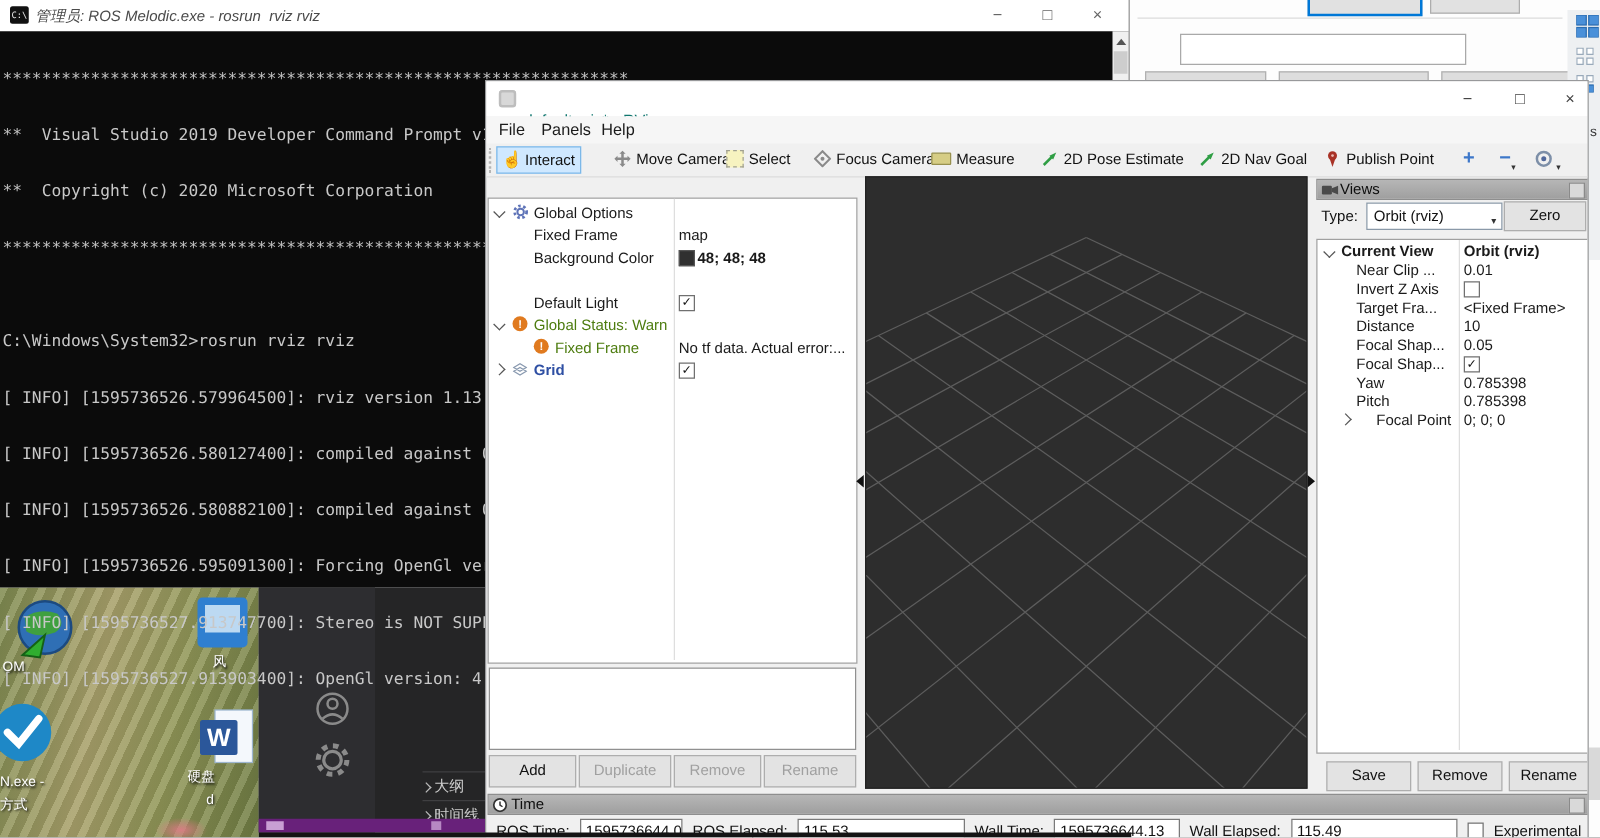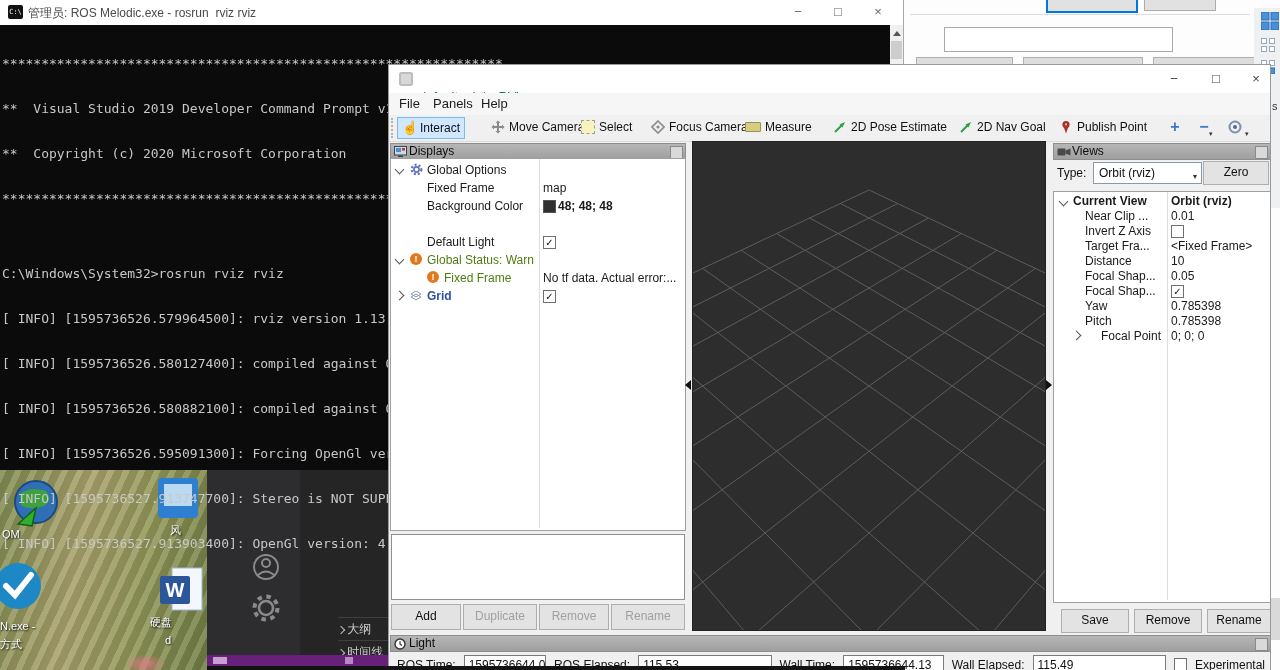--- a/index.html
+++ b/index.html
@@ -27,21 +27,21 @@
   
   #bgwin{left:903px;top:0;width:377px;height:670px;background:#fdfdfd;border-left:1px solid #a8a8a8;}
   #bgwin .panelgray{position:absolute;left:350px;top:8px;width:27px;height:200px;background:#eef0f2;}
   .dlg-btn{position:absolute;height:12px;background:#e1e1e1;border:1px solid #adadad;}
   .dlg-btn.primary{border:2px solid #0078d7;}
   .dlg-input{position:absolute;background:#fff;border:1px solid #a9a9a9;}
   .dlg-low{position:absolute;height:22px;background:#ddd;border:1px solid #b0b0b0;}
   
   #console{left:0;top:0;width:903px;height:470px;background:#0b0b0b;}
   #console-titlebar{position:absolute;left:0;top:0;width:903px;height:25px;background:#fff;}
-  #console-title{position:absolute;left:28px;top:5px;font-size:12px;color:#4a4a4a;white-space:pre;}
+  #console-title{position:absolute;left:28px;top:5px;font-size:12px;color:#4a4a4a;white-space:pre;font-style:italic;}
   .cmdicon{position:absolute;left:8px;top:5px;width:15px;height:14px;background:#111;border-radius:2px;
     color:#eee;font-size:7px;line-height:14px;text-align:center;font-family:"DejaVu Sans Mono",monospace;}
   .cons-btn{position:absolute;top:0;width:40px;height:25px;text-align:center;line-height:24px;font-size:13px;color:#666;}
   #console-body{position:absolute;left:2px;top:26px;width:888px;
     font-family:"DejaVu Sans Mono",monospace;font-size:13px;line-height:15px;color:#c8c8c8;white-space:pre;}
   #console-scroll{position:absolute;left:890px;top:25px;width:13px;height:445px;background:#f0f0f0;}
   #console-scroll .up{position:absolute;left:3px;top:6px;width:0;height:0;
     border-left:4px solid transparent;border-right:4px solid transparent;border-bottom:5px solid #555;}
   #console-scroll .thumb{position:absolute;left:1px;top:16px;width:11px;height:18px;background:#cdcdcd;}
   
@@ -301,30 +301,20 @@
       <div class="tb-extra" style="left:776px;width:20px;">+</div>
       <div class="tb-extra" style="left:806px;width:18px;">−</div>
       <span class="tb-caret" style="left:820px;top:15px;">▾</span>
       <svg width="16" height="16" style="position:absolute;left:838px;top:4px;">
         <circle cx="8" cy="8" r="5.5" fill="none" stroke="#7d8fa8" stroke-width="2"></circle>
         <circle cx="8" cy="8" r="2" fill="#51689b"></circle>
       </svg>
       <span class="tb-caret" style="left:856px;top:15px;">▾</span>
     </div>
 
-    <div class="panel-header" style="left:1px;top:78px;width:294px;">
-      <svg class="ph-icon" width="13" height="11">
-        <rect x="0.5" y="0.5" width="12" height="8.5" fill="#cfd8dc" stroke="#37474f"></rect>
-        <rect x="2" y="2" width="5" height="4" fill="#4a90d9"></rect>
-          <rect x="8" y="2" width="3" height="2.5" fill="#c0392b"></rect>
-        <rect x="4" y="9.5" width="5" height="1.5" fill="#37474f"></rect>
-      </svg>
-      <span class="ph-label">Displays</span>
-      <span class="float-btn"></span>
-    </div>
     <div class="tree-area" style="left:1px;top:93px;width:294px;height:371px;">
       <div class="vsplit" style="left:148px;top:0;height:369px;"></div>
 
       <div class="drow" style="top:2px;">
         <span class="chev down" style="position:absolute;left:5px;top:5px;"></span>
         <svg width="13" height="13" style="position:absolute;left:19px;top:2px;">
           <circle cx="6.5" cy="6.5" r="2.6" fill="none" stroke="#5f74b8" stroke-width="1.6"></circle>
           <circle cx="6.5" cy="6.5" r="4.8" fill="none" stroke="#5f74b8" stroke-width="2.2" stroke-dasharray="2 2.02"></circle>
         </svg>
         <span class="tlbl" style="left:36px;">Global Options</span>
@@ -484,21 +474,21 @@
       <div class="qt-btn" style="left:818px;top:544px;width:62px;height:22px;">
         <span class="blbl" style="line-height:20px;">Rename</span>
         </div>
     </div>
 
     <div class="panel-header" style="left:1px;top:570px;width:879px;">
       <svg class="ph-icon" width="12" height="12">
         <circle cx="6" cy="6" r="5" fill="#fff" stroke="#333" stroke-width="1.4"></circle>
         <path d="M6 3.2 V6 L8 7.4" fill="none" stroke="#333" stroke-width="1.2"></path>
       </svg>
-      <span class="ph-label">Light</span>
+      <span class="ph-label">Time</span>
       <span class="float-btn"></span>
     </div>
     <div style="position:absolute;left:8px;top:590px;width:868px;display:flex;gap:8px;align-items:flex-start;">
       <span class="time-field-label">ROS Time:</span>
       <span class="time-input" style="width:88px;">1595736644.08</span>
       <span class="time-field-label">ROS Elapsed:</span>
       <span class="time-input" style="width:150px;">115.53</span>
       <span class="time-field-label">Wall Time:</span>
       <span class="time-input" style="width:110px;">1595736644.13</span>
       <span class="time-field-label">Wall Elapsed:</span>

